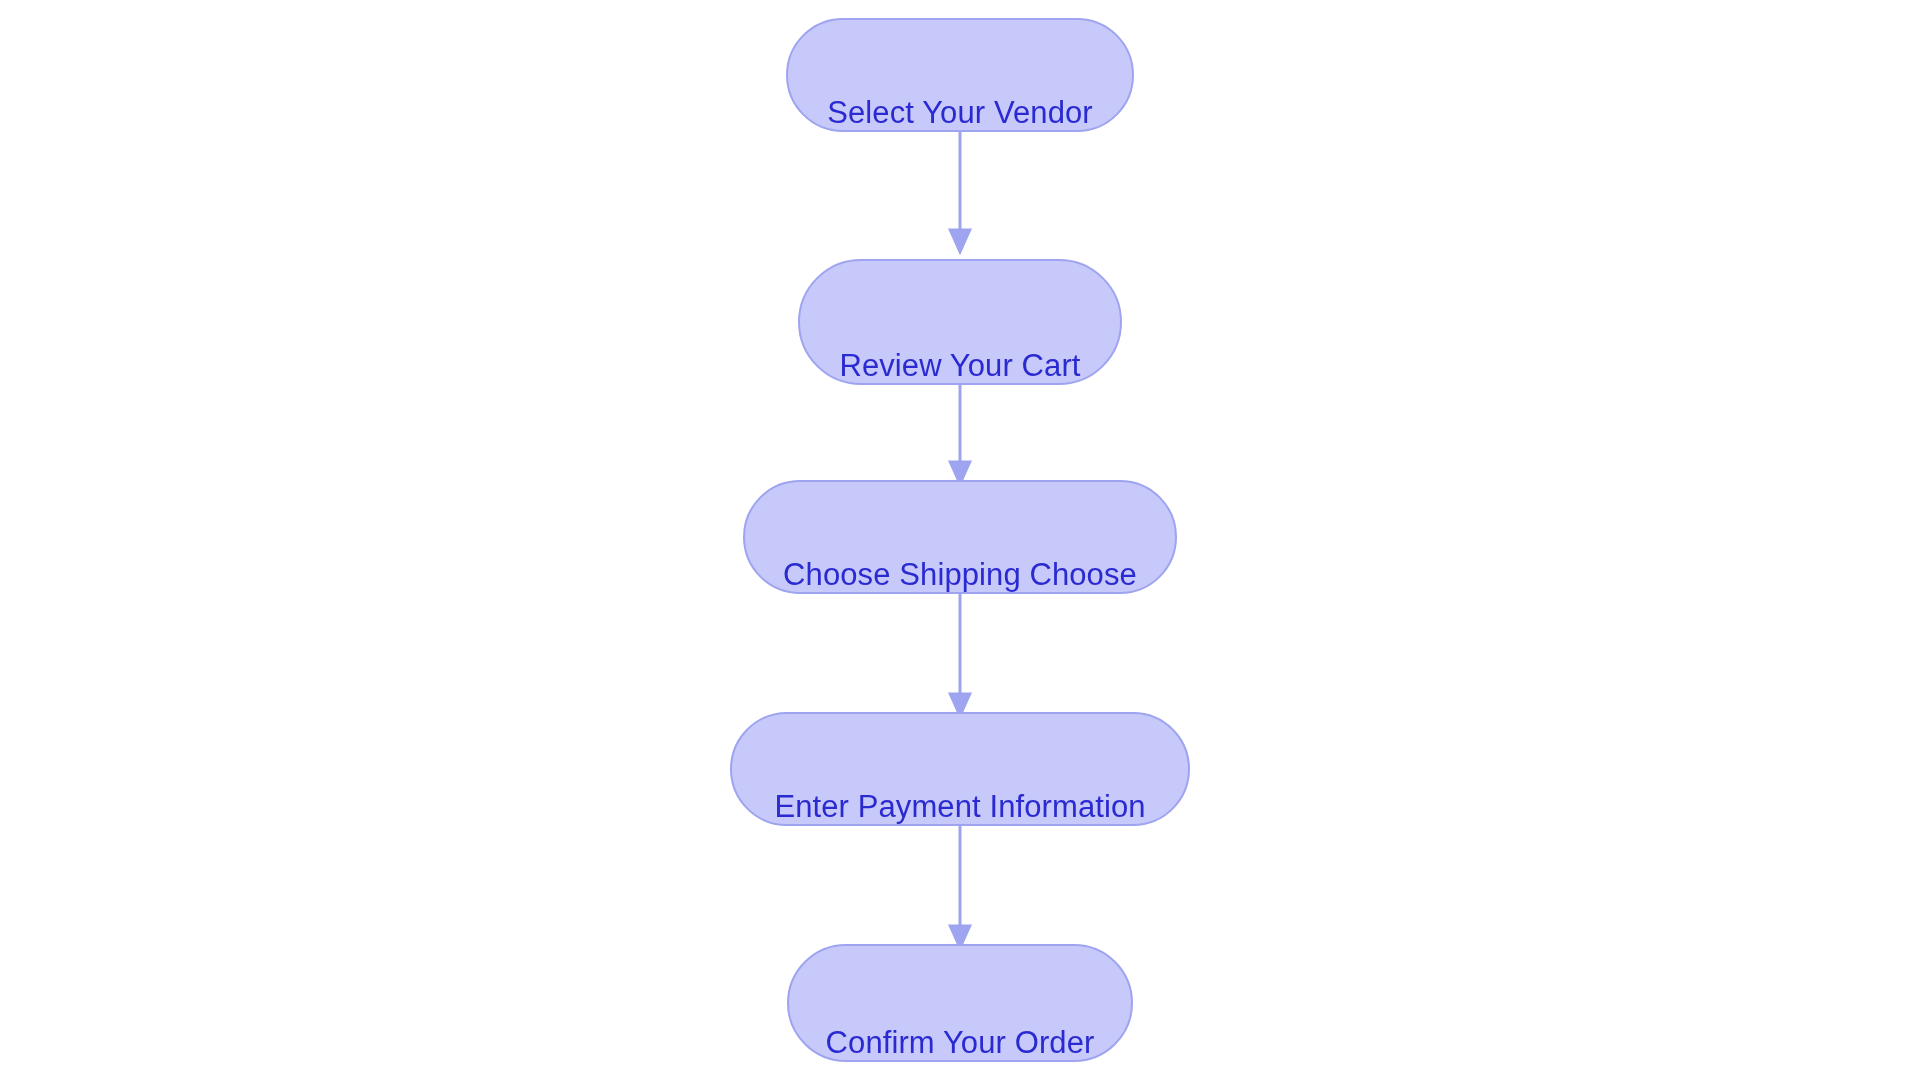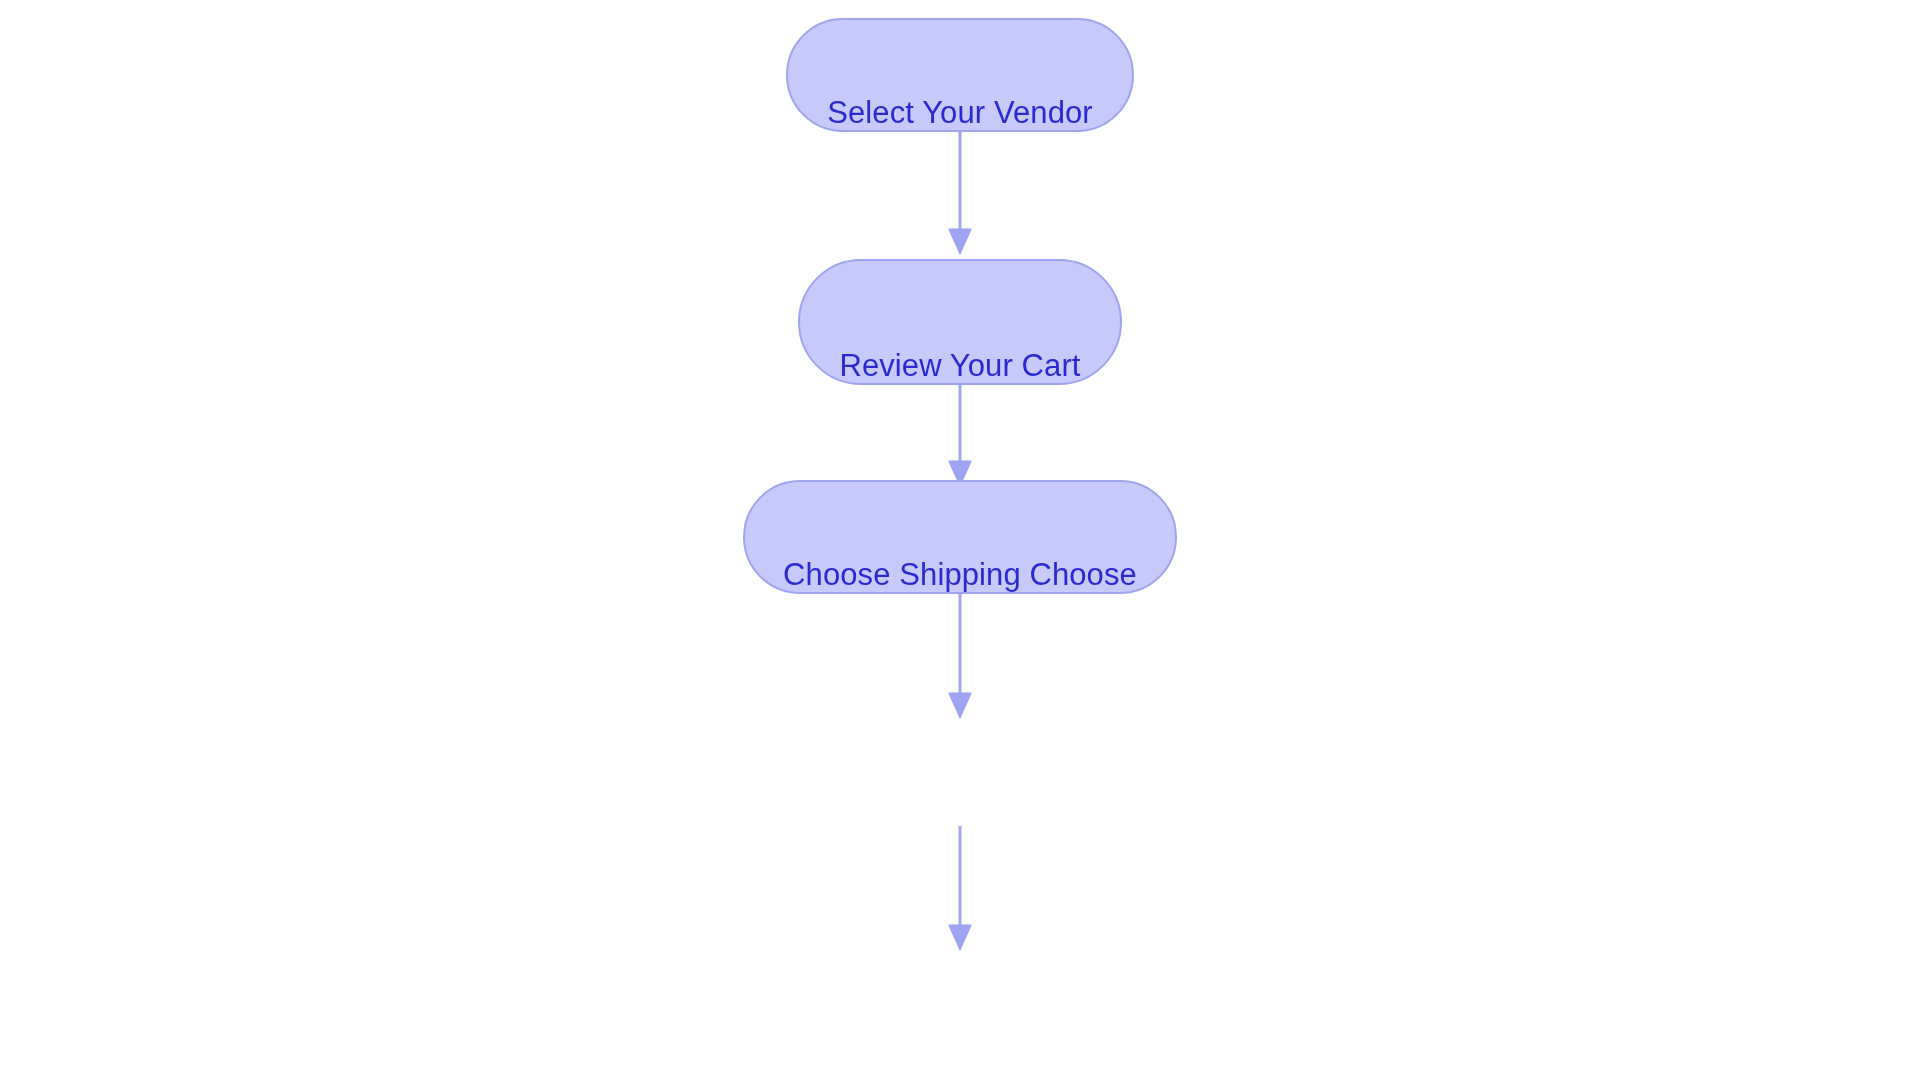--- a/index.html
+++ b/index.html
@@ -100,16 +100,22 @@
     </div>
 
     <div class="flow-node" style="left:798px; top:248px; width:324px; height:126px;margin-top:11px;">
       <span class="node-label">Review Your Cart</span>
     </div>
 
     <div class="flow-node" style="left:743px; top:480px; width:434px; height:114px;">
       <span class="node-label">Choose Shipping Choose</span>
     </div>
 
+    <div class="flow-node" style="left:730px; top:712px; width:460px; height:114px;">
+      <span class="node-label">Enter Payment Information</span>
+    </div>
 
+    <div class="flow-node" style="left:787px; top:944px; width:346px; height:118px;">
+      <span class="node-label">Confirm Your Order</span>
+    </div>
 
   </div>
 </div>
 
 </body></html>

